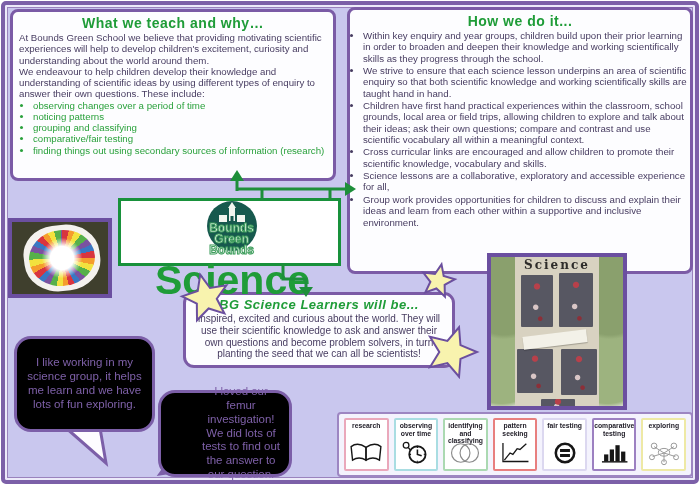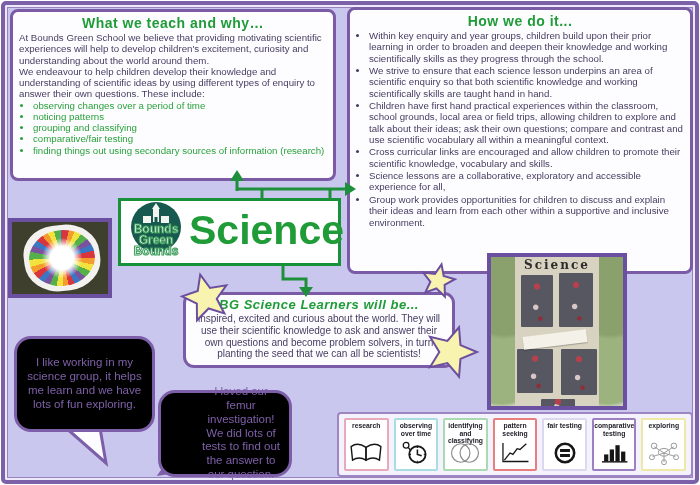--- a/index.html
+++ b/index.html
@@ -20,28 +20,28 @@
     box-sizing:border-box;overflow:hidden;
   }
   .panel h2{
     margin:2px 0 1px 0;text-align:center;
     color:#1f9c38;font-size:14px;font-weight:bold;letter-spacing:.5px;
   }
   #box-what{left:10px;top:9px;width:326px;height:172px;padding:1px 6px;}
   #box-what p{margin:0;font-size:9.7px;line-height:1.16;color:#473c61;}
   #box-what ul{margin:0;padding-left:14px;}
   #box-what li{font-size:9.7px;line-height:1.16;color:#2aa13c;}
-  #box-how{left:347px;top:7px;width:346px;height:267px;padding:1px 6px;}
+  #box-how{left:347px;top:7px;width:346px;height:267px;padding:1px 0;}
   #box-how ul{margin:0;padding-left:13px;}
   #box-how li{font-size:9.7px;line-height:1.17;color:#473c61;margin-bottom:1px;}
 
   #science-banner{
     position:absolute;left:118px;top:198px;width:223px;height:68px;
     background:#ffffff;border:3px solid #18913b;box-sizing:border-box;
-    display:flex;align-items:center;padding-left:4px;z-index:3;
+    display:flex;align-items:center;padding-left:4px;z-index:3;flex-direction:column;
   }
   .logo{position:relative;width:62px;height:60px;flex:none;}
   .logo-dome{
     position:absolute;left:6px;top:0;width:50px;height:50px;border-radius:50%;
     background:#17594e;display:flex;justify-content:center;
   }
   .logo-text{
     position:absolute;left:0;top:22px;width:62px;text-align:center;
     font-size:12px;font-weight:bold;line-height:.92;color:#ffffff;
     -webkit-text-stroke:1px #3f9e5d;text-shadow:0 0 1px #3f9e5d;

